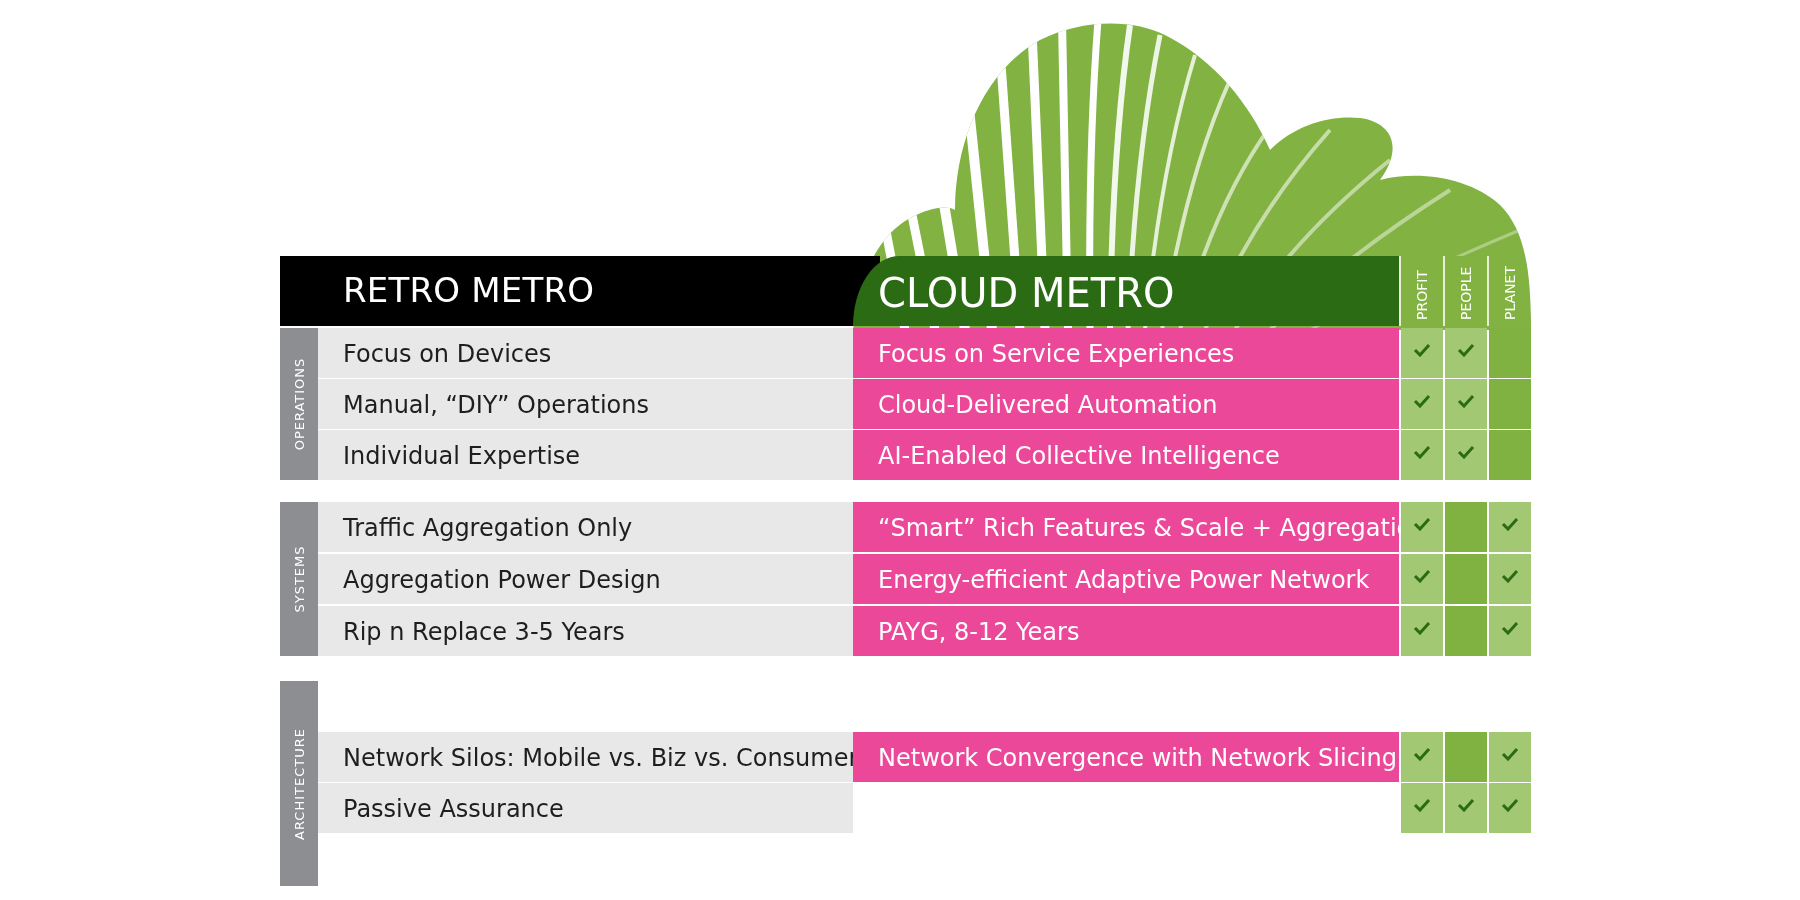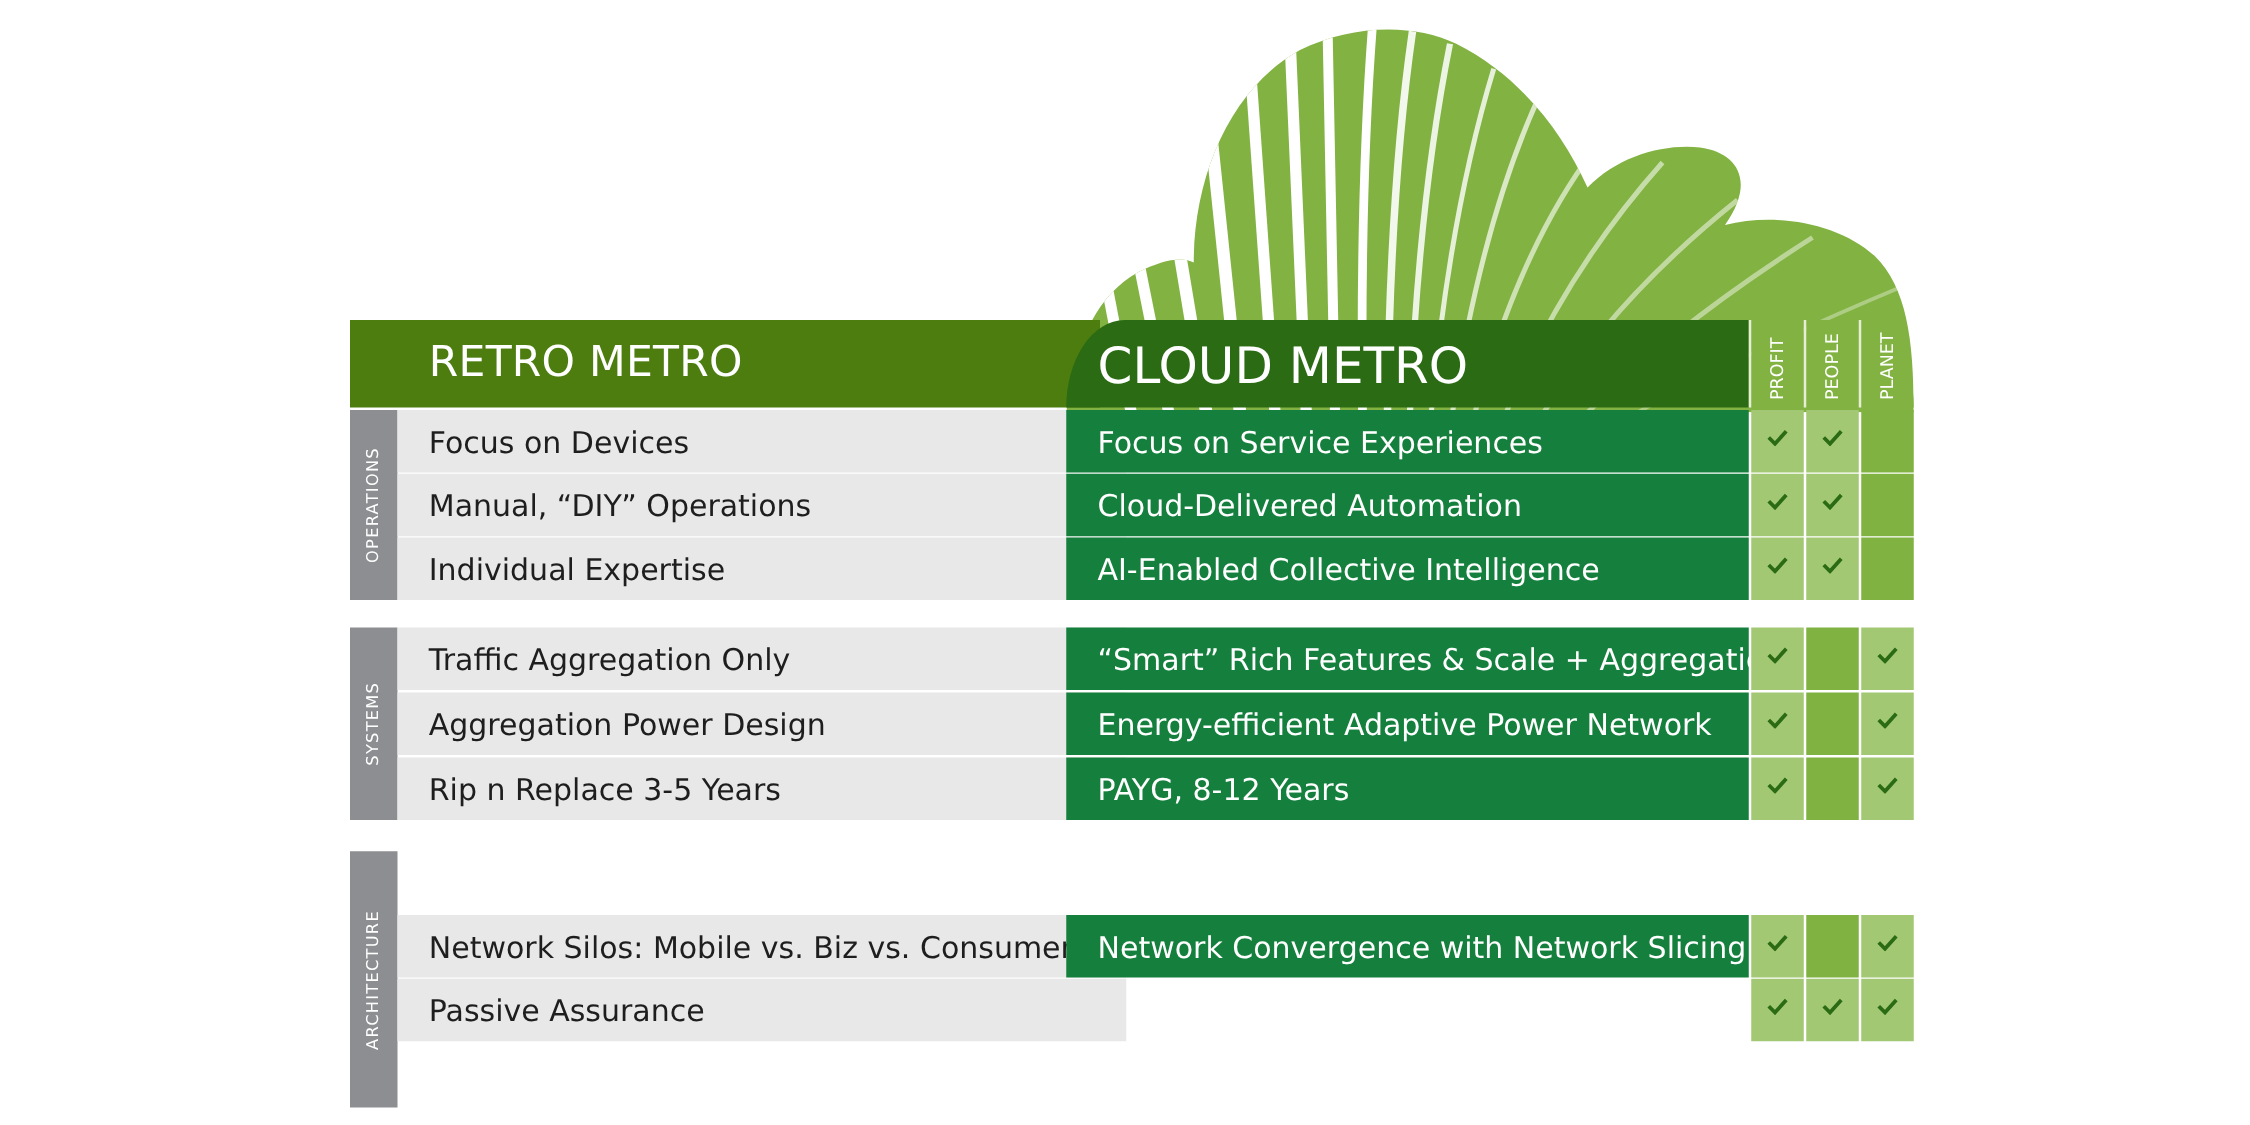--- a/index.html
+++ b/index.html
@@ -1,31 +1,31 @@
 <!DOCTYPE html>
 <html><head>
 <meta charset="utf-8">
 <style>
   html,body{margin:0;padding:0;background:#ffffff;}
   body{width:1800px;height:900px;position:relative;overflow:hidden;font-family:"DejaVu Sans","Liberation Sans",sans-serif;}
   .cloud{position:absolute;left:0;top:0;width:1800px;height:330px;}
-  .hdr-retro{position:absolute;left:280px;top:256px;width:600px;height:70px;background:#4d7c0f;}
+  .hdr-retro{position:absolute;left:280px;top:256px;width:600px;height:70px;background:#000000;}
   .hdr-retro span{position:absolute;left:63px;top:14px;color:#fff;font-size:34px;letter-spacing:0.2px;}
   .hdr-cloud{position:absolute;left:853px;top:256px;width:546px;height:70px;background:#2a6b14;border-top-left-radius:60px 90px;}
   .hdr-cloud span{position:absolute;left:25px;top:14px;color:#fff;font-size:40px;}
   .hdr-ppp{position:absolute;top:256px;width:42px;height:70px;background:#82b342;}
   .hdr-ppp span{position:absolute;left:50%;bottom:6px;transform-origin:left bottom;transform:rotate(-90deg) translateY(50%);color:#fff;font-size:14px;white-space:nowrap;}
   .sep-v{position:absolute;top:256px;width:2px;height:70px;background:#e6efd6;}
   .section{position:absolute;left:280px;width:1251px;}
   .cat{position:absolute;left:0;top:0;width:38px;height:100%;background:#8c8e91;}
   .cat span{position:absolute;left:50%;top:50%;transform:translate(-50%,-50%) rotate(-90deg);color:#fff;font-size:13px;letter-spacing:1px;white-space:nowrap;}
   .row{position:absolute;left:38px;height:50px;width:1213px;}
-  .cell-retro{position:absolute;left:0;top:0;width:535px;height:50px;background:#e8e8e8;padding-left:48px;}
+  .cell-retro{position:absolute;left:0;top:0;width:535px;height:50px;background:#e8e8e8;}
   .cell-retro span{position:absolute;left:25px;top:12px;font-size:24px;color:#1e1e1e;white-space:nowrap;}
-  .cell-cloud{position:absolute;left:535px;top:0;width:546px;height:50px;background:#15803d;}
+  .cell-cloud{position:absolute;left:535px;top:0;width:546px;height:50px;background:#ec4899;}
   .cell-cloud span{position:absolute;left:25px;top:12px;font-size:24px;color:#fff;white-space:nowrap;}
   .chk{position:absolute;top:0;width:42px;height:50px;background:#80b241;}
   .chk.on{background:#a3c874;}
   .chk .mark{position:absolute;left:12px;top:15px;width:18px;height:14px;}
 </style>
 </head>
 <body>
 
 <svg class="cloud" viewBox="0 0 1800 330" xmlns="http://www.w3.org/2000/svg">
   <defs>

